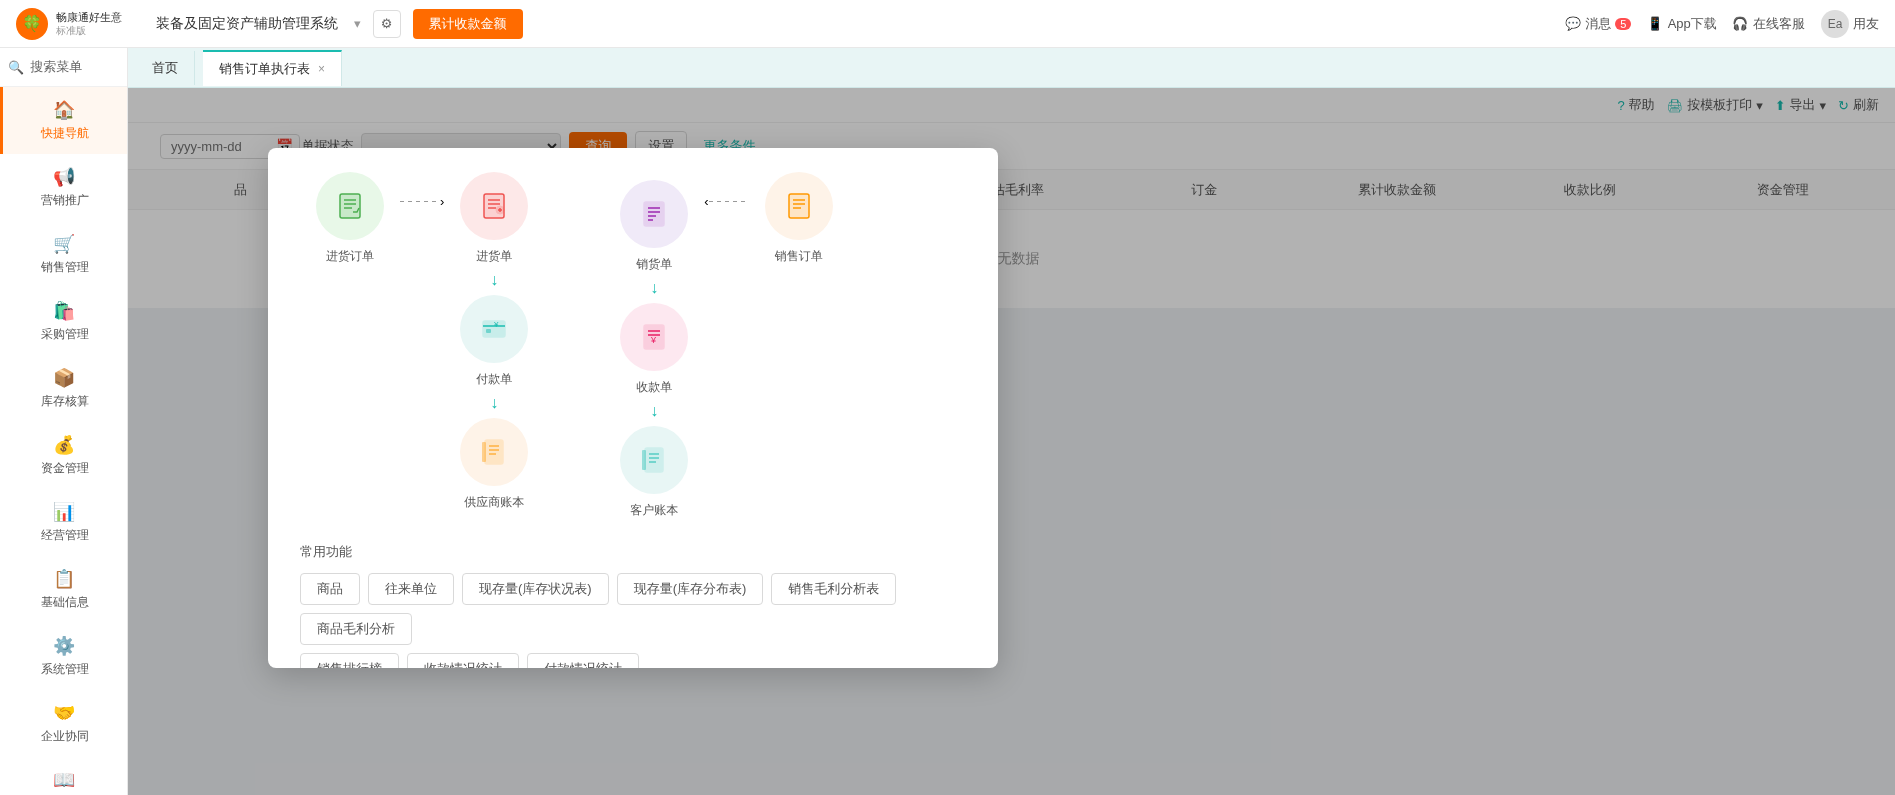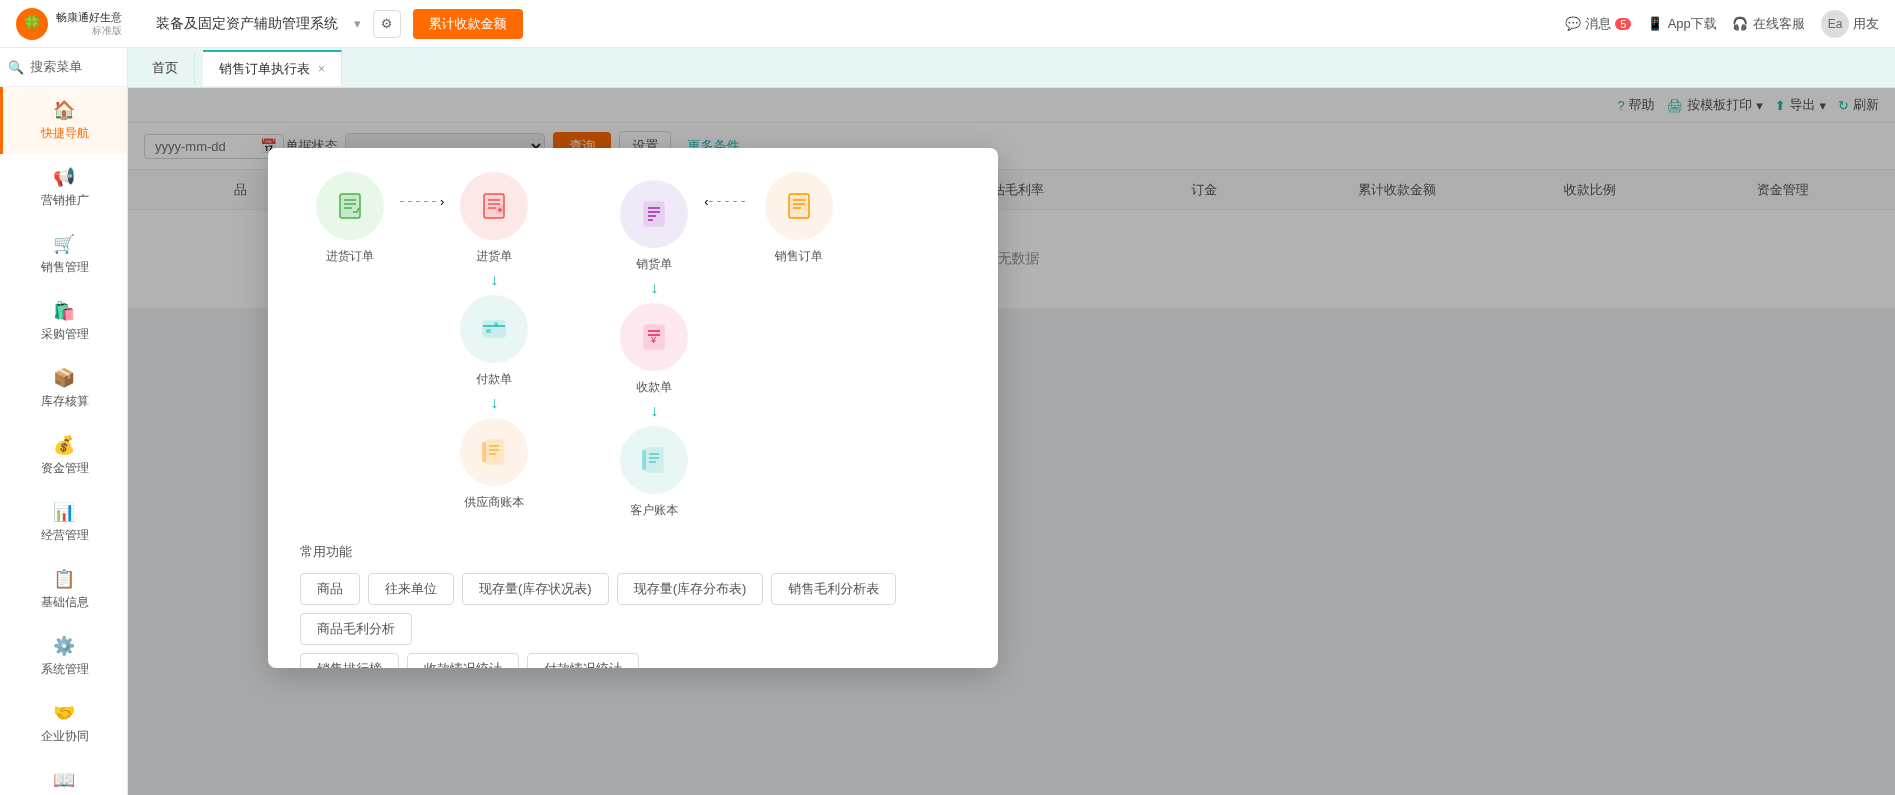--- a/index.html
+++ b/index.html
@@ -11,21 +11,21 @@
     .main-area { display: flex; flex: 1; overflow: hidden; }
     .sidebar { width: 128px; background: #fff; border-right: 1px solid #e8e8e8; display: flex; flex-direction: column; flex-shrink: 0; }
     .content-area { flex: 1; display: flex; flex-direction: column; background: #f0f2f5; }
     .tab-bar { height: 40px; background: #e8f5f5; display: flex; align-items: center; padding: 0 8px; gap: 8px; border-bottom: 1px solid #d0e8e8; flex-shrink: 0; }
     .tab-content { flex: 1; position: relative; overflow: hidden; }
 
     
     .logo-area { display: flex; align-items: center; gap: 8px; width: 128px; flex-shrink: 0; }
     .logo-icon { width: 32px; height: 32px; background: #ff6b00; border-radius: 50%; display: flex; align-items: center; justify-content: center; color: white; font-size: 16px; }
     .logo-text { font-size: 11px; color: #333; line-height: 1.3; }
-    .logo-text span { display: block; text-align: right; }
+    .logo-text span { display: block; }
     .system-title { font-size: 14px; color: #333; font-weight: 500; text-align: center; }
     .title-dropdown { color: #999; cursor: pointer; margin-left: 4px; }
     .gear-btn { width: 28px; height: 28px; border: 1px solid #ddd; border-radius: 4px; display: flex; align-items: center; justify-content: center; cursor: pointer; color: #666; }
     .trial-btn { background: #ff6b00; color: white; border: none; padding: 6px 16px; border-radius: 4px; cursor: pointer; font-size: 13px; }
     .top-right { margin-left: auto; display: flex; align-items: center; gap: 16px; color: #555; font-size: 13px; }
     .top-right-item { display: flex; align-items: center; gap: 4px; cursor: pointer; }
     .badge { background: #ff4d4f; color: white; border-radius: 10px; padding: 0 5px; font-size: 11px; min-width: 16px; text-align: center; }
     .avatar { width: 28px; height: 28px; border-radius: 50%; background: #ddd; display: flex; align-items: center; justify-content: center; font-size: 12px; color: #666; }
 
     
@@ -40,21 +40,21 @@
     .tab-home { padding: 8px 16px; cursor: pointer; color: #333; font-size: 13px; border-right: 1px solid #d0e8e8; }
     .tab-item { padding: 8px 16px; cursor: pointer; background: #fff; color: #333; font-size: 13px; display: flex; align-items: center; gap: 8px; border-right: 1px solid #d0e8e8; border-top: 2px solid #1abcb0; }
     .tab-close { color: #999; cursor: pointer; font-size: 12px; }
 
     
     .page-bg { background: #fff; flex: 1; position: relative; }
 
     
     .toolbar { display: flex; align-items: center; justify-content: flex-end; padding: 8px 16px; gap: 12px; background: #fff; border-bottom: 1px solid #f0f0f0; }
     .toolbar-btn { display: flex; align-items: center; gap: 4px; cursor: pointer; color: #555; font-size: 13px; }
-    .search-bar { display: flex; align-items: center; gap: 8px; padding: 8px 16px; background: #fff; border-bottom: 1px solid #f0f0f0; flex-wrap: wrap; }
+    .search-bar { display: flex; align-items: center; gap: 8px; padding: 8px 32px; background: #fff; border-bottom: 1px solid #f0f0f0; flex-wrap: wrap; }
     .date-input { border: 1px solid #d9d9d9; border-radius: 4px; padding: 4px 10px; font-size: 13px; color: #ccc; width: 140px; }
     .status-select { border: 1px solid #d9d9d9; border-radius: 4px; padding: 4px 10px; font-size: 13px; color: #333; width: 200px; }
     .search-btn { background: #ff6b00; color: white; border: none; padding: 5px 16px; border-radius: 4px; cursor: pointer; font-size: 13px; }
     .setting-btn { background: #fff; color: #555; border: 1px solid #d9d9d9; padding: 5px 12px; border-radius: 4px; cursor: pointer; font-size: 13px; }
     .more-conditions { color: #1abcb0; cursor: pointer; font-size: 13px; padding: 4px 8px; }
 
     
     .table-header { display: flex; align-items: center; background: #fafafa; border-bottom: 1px solid #f0f0f0; padding: 8px 16px; min-height: 40px; }
     .table-col { flex: 1; font-size: 13px; color: #555; text-align: center; }
     .no-data { text-align: center; padding: 40px; color: #999; font-size: 14px; }

